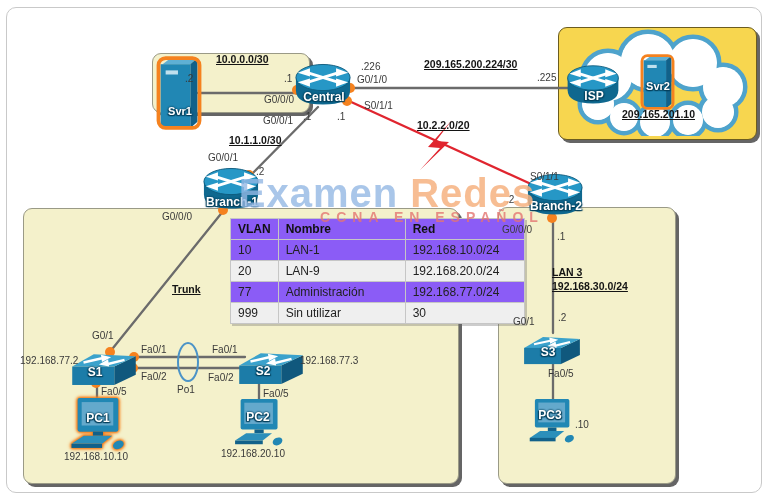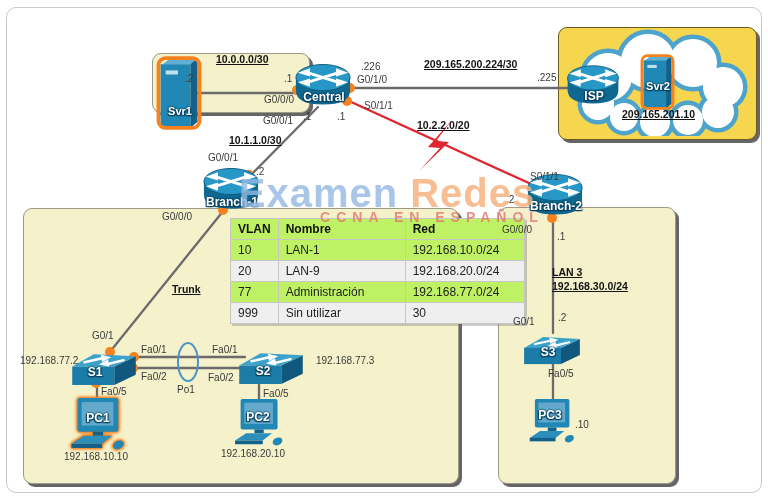--- a/index.html
+++ b/index.html
@@ -18,21 +18,21 @@
   .hl{filter:drop-shadow(0 0 1px #f5821f) drop-shadow(0 0 1px #f5821f) drop-shadow(0 0 1.5px #f5821f);}
   
   .lbl{position:absolute;font-size:10px;color:#3a3a3a;white-space:nowrap;z-index:30;}
   .lbl.b{font-weight:bold;font-size:10.5px;color:#141414;text-decoration:underline;}
   .dev{position:absolute;transform:translate(-50%,-50%);color:#fff;font-weight:bold;font-size:12px;
        z-index:26;white-space:nowrap;
        text-shadow:0 0 2px #07425e,0 0 2px #07425e,1px 1px 1px #07425e,-1px 1px 1px #07425e;}
   .dev.sm{font-size:11px;}
   
   .vlan{position:absolute;left:230px;top:218px;z-index:10;border-collapse:collapse;
-        background:#bef264;box-shadow:2px 2px 0 rgba(110,110,110,.35);}
+        background:#8b5cf6;box-shadow:2px 2px 0 rgba(110,110,110,.35);}
   .vlan th,.vlan td{border:1px solid #c6c6c6;font-size:12px;padding:1px 7px;text-align:left;
         height:18px;white-space:nowrap;}
   .vlan th{font-weight:bold;color:#111;}
   .vlan td{color:#222;}
   .vlan tbody tr:nth-child(even) td{background:#efefef;}
   .vlan th:nth-child(1),.vlan td:nth-child(1){width:30px;}
   .vlan th:nth-child(2),.vlan td:nth-child(2){width:112px;}
   .vlan th:nth-child(3),.vlan td:nth-child(3){width:104px;}
   
   .wm1{position:absolute;left:387px;top:193px;transform:translate(-50%,-50%);z-index:40;
@@ -226,21 +226,21 @@
   <div class="lbl" style="left:558px;top:312px">.2</div>
   <div class="lbl" style="left:548px;top:368px">Fa0/5</div>
   <div class="lbl" style="left:575px;top:419px">.10</div>
   <div class="lbl" style="left:92px;top:330px">G0/1</div>
   <div class="lbl" style="left:20px;top:355px">192.168.77.2</div>
   <div class="lbl" style="left:141px;top:344px">Fa0/1</div>
   <div class="lbl" style="left:141px;top:371px">Fa0/2</div>
   <div class="lbl" style="left:212px;top:344px">Fa0/1</div>
   <div class="lbl" style="left:208px;top:372px">Fa0/2</div>
   <div class="lbl" style="left:177px;top:384px">Po1</div>
-  <div class="lbl" style="left:316px;top:355px">192.168.77.3</div>
+  <div class="lbl" style="left:300px;top:355px">192.168.77.3</div>
   <div class="lbl" style="left:101px;top:386px">Fa0/5</div>
   <div class="lbl" style="left:263px;top:388px">Fa0/5</div>
   <div class="lbl" style="left:64px;top:451px">192.168.10.10</div>
   <div class="lbl" style="left:221px;top:448px">192.168.20.10</div>
   <div class="lbl b" style="left:622px;top:108px">209.165.201.10</div>
 
   <table class="vlan">
     <thead>
       <tr>
         <th>VLAN</th>

